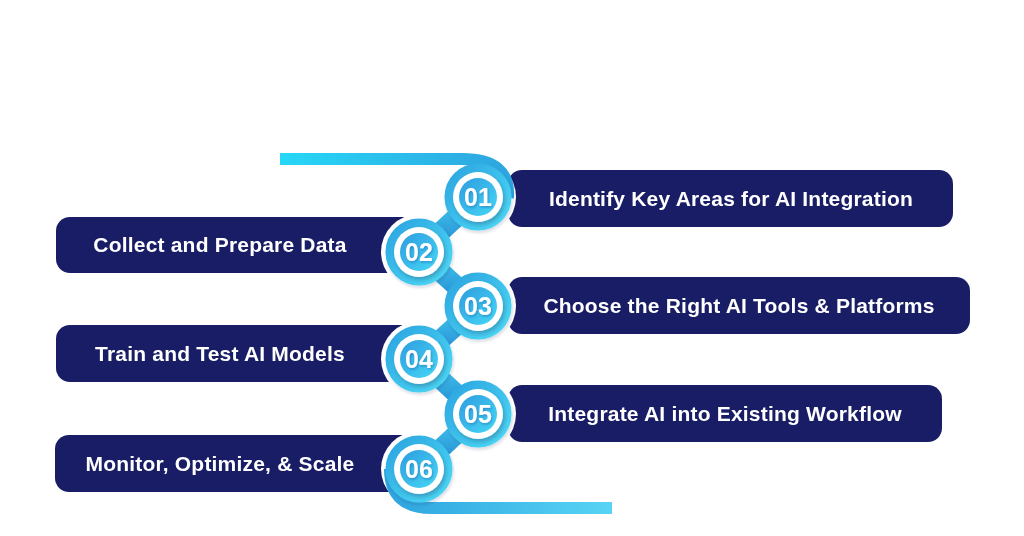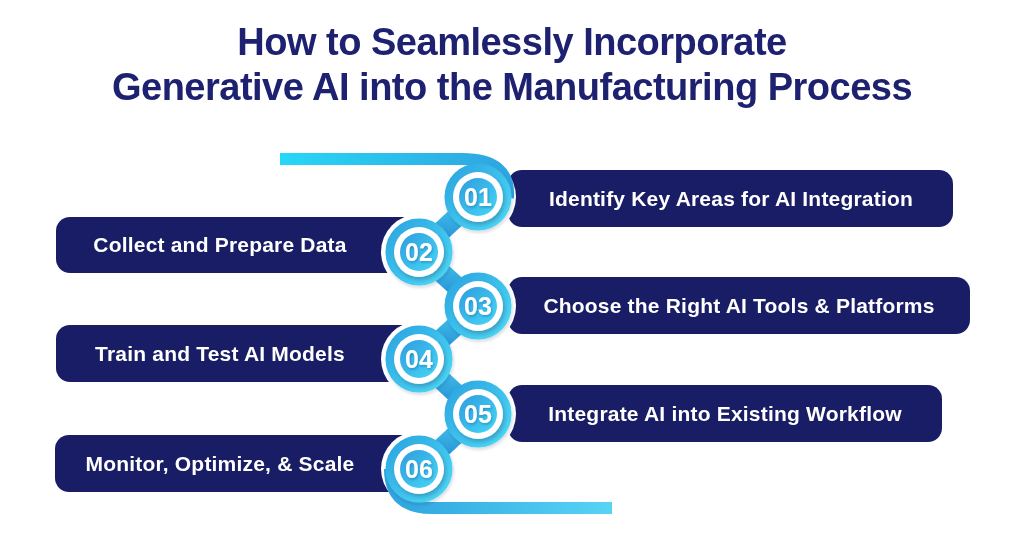--- a/index.html
+++ b/index.html
@@ -13,24 +13,20 @@
   .title span{display:block;}
   svg{position:absolute;left:0;top:0;}
   .pill-text{font-size:21px;font-weight:bold;fill:#ffffff;letter-spacing:0.2px;}
   .num-text{font-size:25px;font-weight:bold;fill:#ffffff;}
 </style>
 </head>
 <body>
 
 <div class="stage">
 
-  <div class="title">
-    <span>How to Seamlessly Incorporate</span>
-    <span>Generative AI into the Manufacturing Process</span>
-  </div>
 
   <svg width="1024" height="536" viewBox="0 0 1024 536">
     <defs>
       <linearGradient id="gRing" x1="0" y1="0" x2="1" y2="1">
         <stop offset="0" stop-color="#2ba5e0"></stop>
         <stop offset="1" stop-color="#4edbf7"></stop>
       </linearGradient>
       <linearGradient id="gDisc" x1="0" y1="0" x2="1" y2="1">
         <stop offset="0" stop-color="#2e9cdf"></stop>
         <stop offset="1" stop-color="#47d8f6"></stop>

